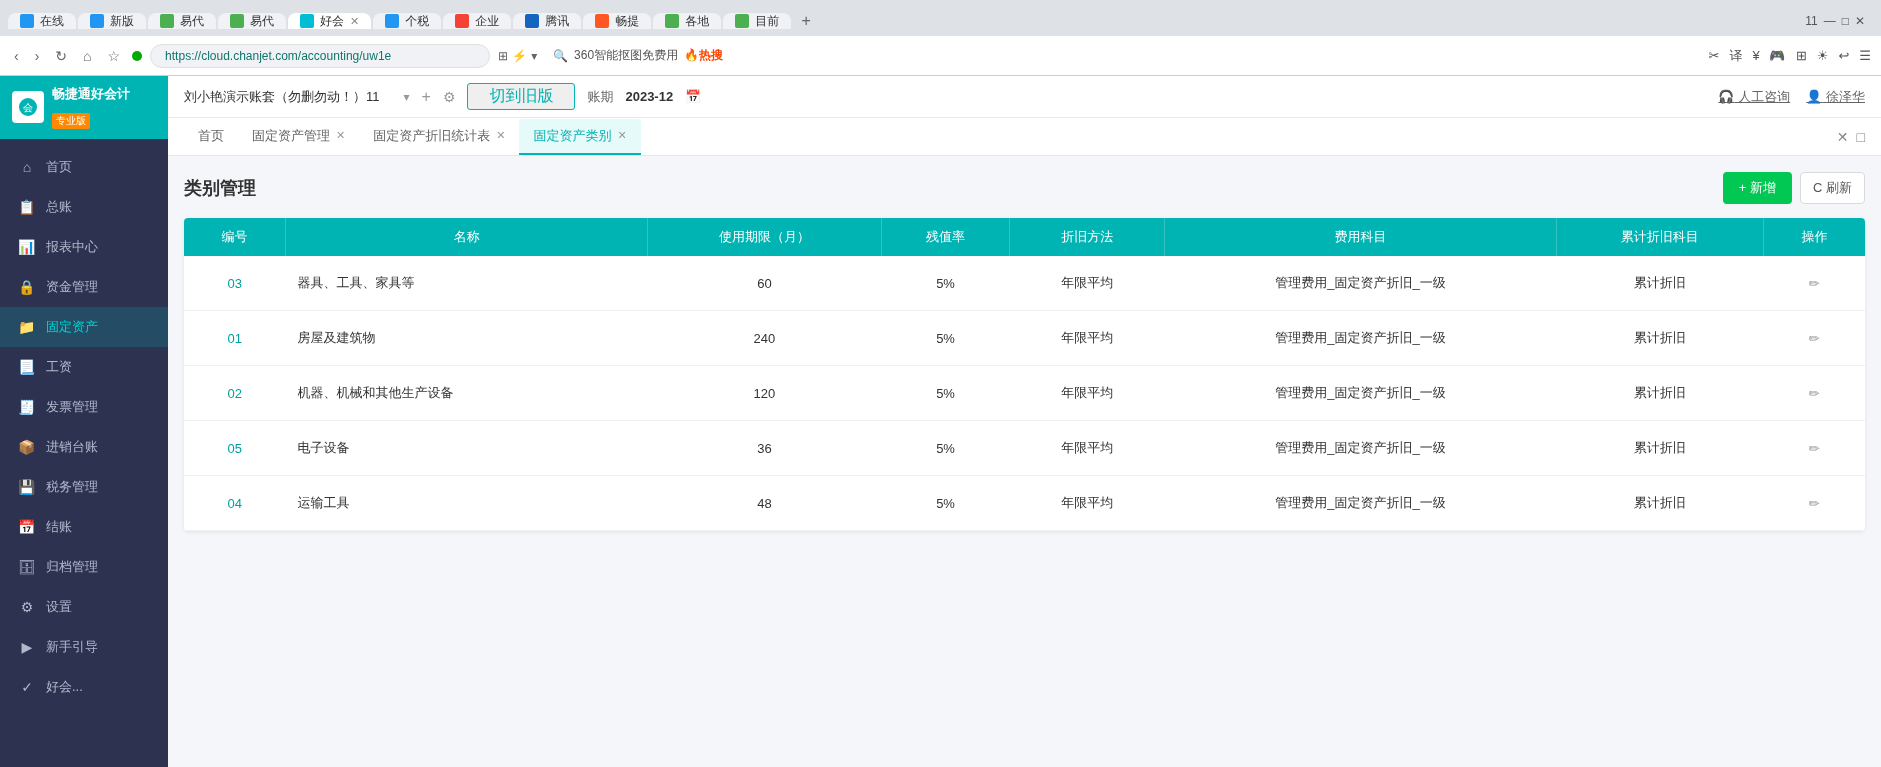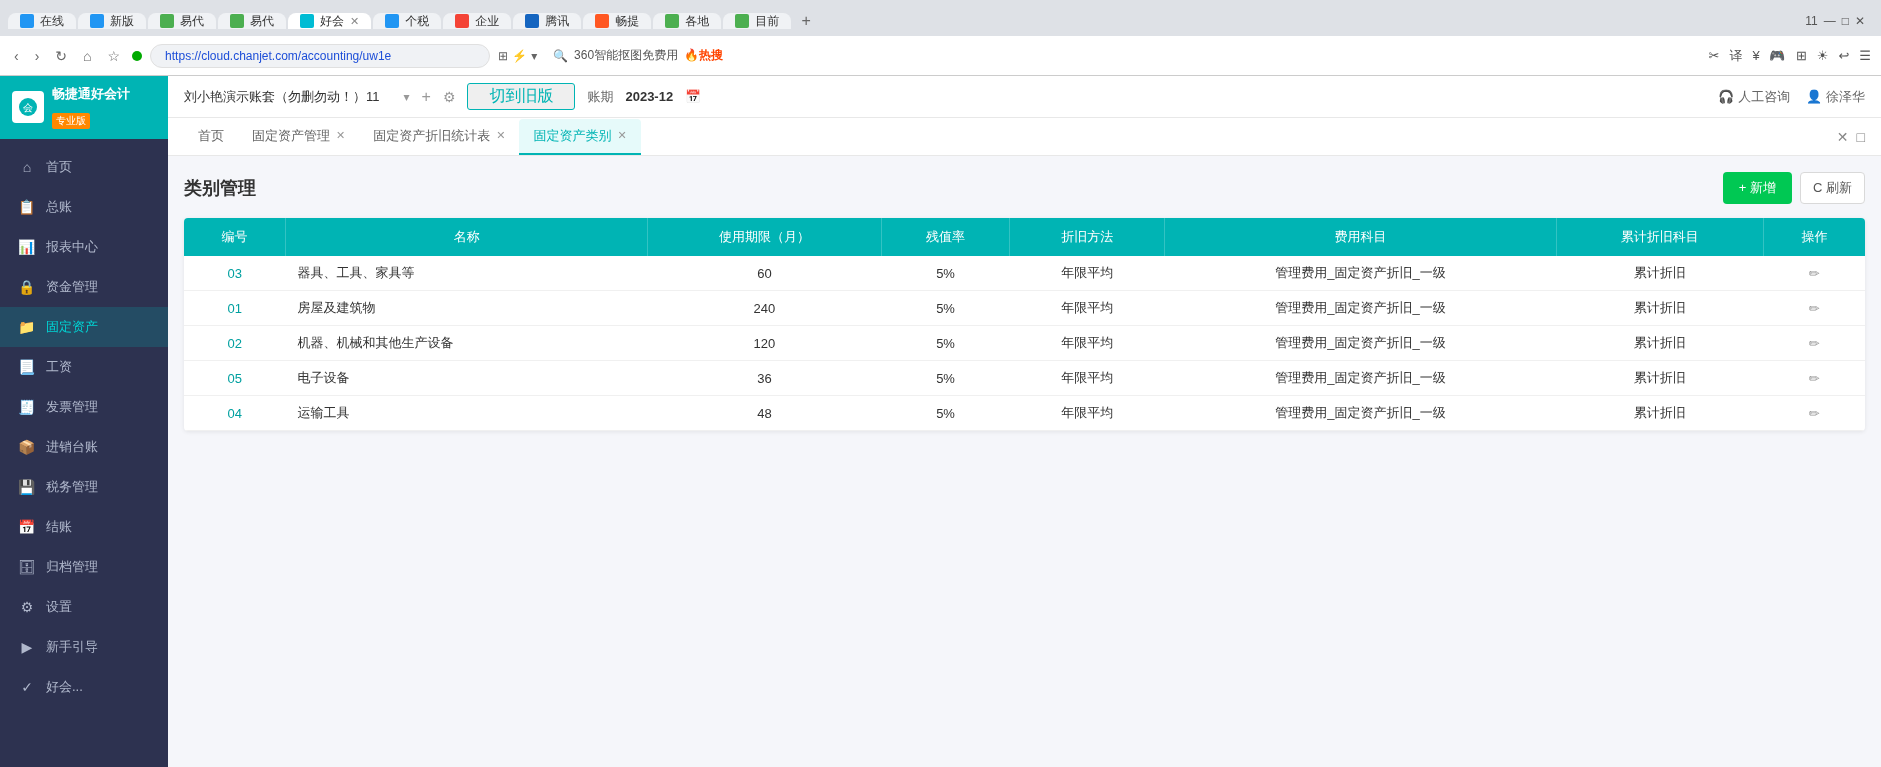--- a/index.html
+++ b/index.html
@@ -9,21 +9,21 @@
     .browser-chrome { background: #dee1e6; width: 100%; }
     .tab-bar { display: flex; align-items: center; background: #dee1e6; padding: 6px 8px 0; gap: 2px; height: 36px; }
     .browser-tab { display: flex; align-items: center; background: #f0f2f5; border-radius: 8px 8px 0 0; padding: 4px 12px; font-size: 12px; color: #333; gap: 6px; max-width: 160px; height: 16px; white-space: nowrap; overflow: hidden; }
     .browser-tab.active { background: #fff; }
     .browser-tab .tab-favicon { width: 14px; height: 14px; border-radius: 2px; display: inline-block; flex-shrink: 0; }
     .browser-tab .tab-close { margin-left: auto; color: #888; font-size: 11px; cursor: pointer; }
     .tab-add-btn { width: 26px; height: 26px; display: flex; align-items: center; justify-content: center; color: #666; font-size: 16px; cursor: pointer; border-radius: 4px; }
 
     .address-bar { display: flex; align-items: center; background: #fff; height: 40px; padding: 0 10px; gap: 8px; border-bottom: 1px solid #ccc; }
     .nav-btn { color: #666; font-size: 14px; cursor: pointer; padding: 4px; }
-    .address-input { flex: 0 0 auto; width: 340px; background: #f0f2f5; border: 1px solid #e0e0e0; border-radius: 20px; padding: 4px 14px; font-size: 12px; color: #1d4ed8; }
+    .address-input { flex: 0 0 auto; width: 340px; background: #f0f2f5; border: 1px solid #e0e0e0; border-radius: 20px; padding: 4px 14px; font-size: 12px; color: #0f766e; }
     .search-area { display: flex; align-items: center; gap: 6px; margin-left: 8px; font-size: 12px; color: #555; }
     .hot-search { color: #ff4400; font-weight: bold; }
     .toolbar-icons { margin-left: auto; display: flex; gap: 10px; align-items: center; color: #555; font-size: 13px; }
 
     
     .app-wrapper { display: flex; height: calc(767px - 76px); }
 
     
     .sidebar { width: 168px; background: #2d3250; flex-shrink: 0; display: flex; flex-direction: column; overflow: hidden; }
     .sidebar-logo { background: #00b4b4; padding: 10px 12px; display: flex; align-items: center; gap: 8px; }
@@ -34,21 +34,21 @@
     .sidebar-item { display: flex; align-items: center; padding: 11px 18px; color: #b0b8cc; cursor: pointer; gap: 10px; font-size: 13px; }
     .sidebar-item.active { background: rgba(0, 180, 180, 0.2); color: #00d4d4; }
     .sidebar-item .icon { width: 18px; height: 18px; display: flex; align-items: center; justify-content: center; font-size: 14px; flex-shrink: 0; }
 
     
     .main-content { flex: 1; background: #f5f6fa; overflow: hidden; display: flex; flex-direction: column; }
 
     
     .header-bar { background: #fff; padding: 0 16px; display: flex; align-items: center; gap: 12px; height: 42px; border-bottom: 1px solid #e8e8e8; }
     .version-btn { border: 1px solid #00b4b4; color: #00b4b4; padding: 2px 21px; border-radius: 3px; font-size: 16px; cursor: pointer; }
-    .header-right { margin-left: auto; display: flex; align-items: center; gap: 16px; font-size: 13px; color: #666; }
+    .header-right { margin-left: auto; display: flex; align-items: center; gap: 16px; font-size: 13px; color: #666; text-decoration: underline; }
     .calendar-icon { color: #00b4b4; }
 
     
     .page-tabs { background: #fff; display: flex; align-items: center; border-bottom: 1px solid #e8e8e8; padding: 0 16px; height: 38px; }
     .page-tab { padding: 8px 14px; font-size: 13px; color: #666; cursor: pointer; border-bottom: 2px solid transparent; display: flex; align-items: center; gap: 6px; white-space: nowrap; }
     .page-tab.active { color: #00b4b4; border-bottom: 2px solid #00b4b4; background: #e6fafa; border-radius: 4px 4px 0 0; }
     .page-tab .tab-x { font-size: 11px; color: #999; }
     .tab-window-btns { margin-left: auto; display: flex; gap: 8px; font-size: 14px; color: #888; }
 
     
@@ -58,21 +58,21 @@
     .action-btns { display: flex; gap: 8px; }
     .btn-add { background: #00c853; color: #fff; border: none; padding: 6px 16px; border-radius: 4px; font-size: 13px; cursor: pointer; display: flex; align-items: center; gap: 4px; }
     .btn-refresh { background: #fff; color: #555; border: 1px solid #d9d9d9; padding: 6px 12px; border-radius: 4px; font-size: 13px; cursor: pointer; text-align: center; }
 
     
     .data-table { width: 100%; border-collapse: collapse; background: #fff; border-radius: 4px; overflow: hidden; box-shadow: 0 1px 4px rgba(0,0,0,0.08); }
     .data-table thead tr { background: #00b4b4; }
     .data-table thead th { color: #fff; padding: 10px 12px; font-size: 13px; font-weight: normal; text-align: center; border-right: 1px solid rgba(255,255,255,0.2); }
     .data-table thead th:last-child { border-right: none; }
     .data-table tbody tr { border-bottom: 1px solid #f0f0f0; }
-    .data-table tbody td { padding: 8px 12px; font-size: 13px; color: #333; text-align: center; }
+    .data-table tbody td { padding: 18px 12px; font-size: 13px; color: #333; text-align: center; }
     .data-table tbody td:first-child { color: #00a0a0; }
     .data-table tbody td.name-col { text-align: left; }
     .edit-icon { color: #999; cursor: pointer; font-size: 13px; }
 
     
     ::-webkit-scrollbar { width: 6px; height: 6px; }
     ::-webkit-scrollbar-track { background: #f0f0f0; }
     ::-webkit-scrollbar-thumb { background: #ccc; border-radius: 3px; }
   </style>
 </head>

